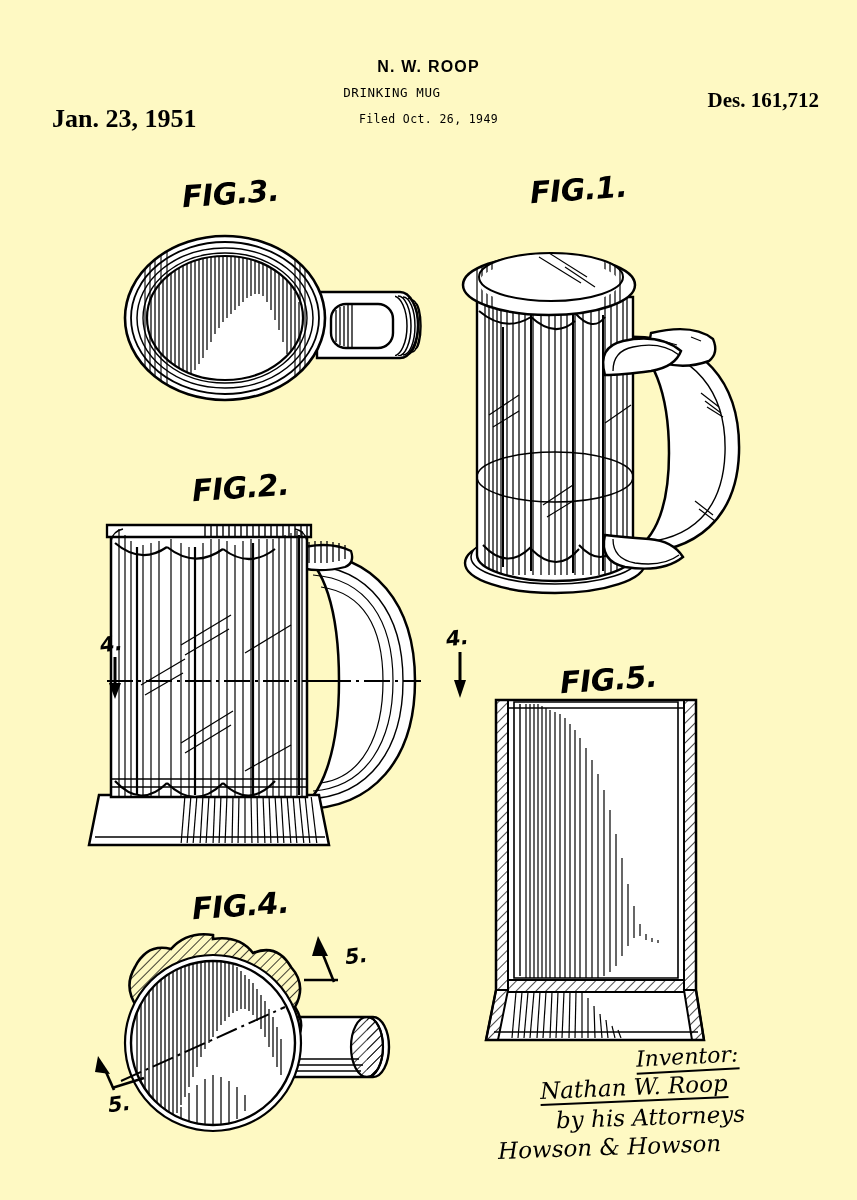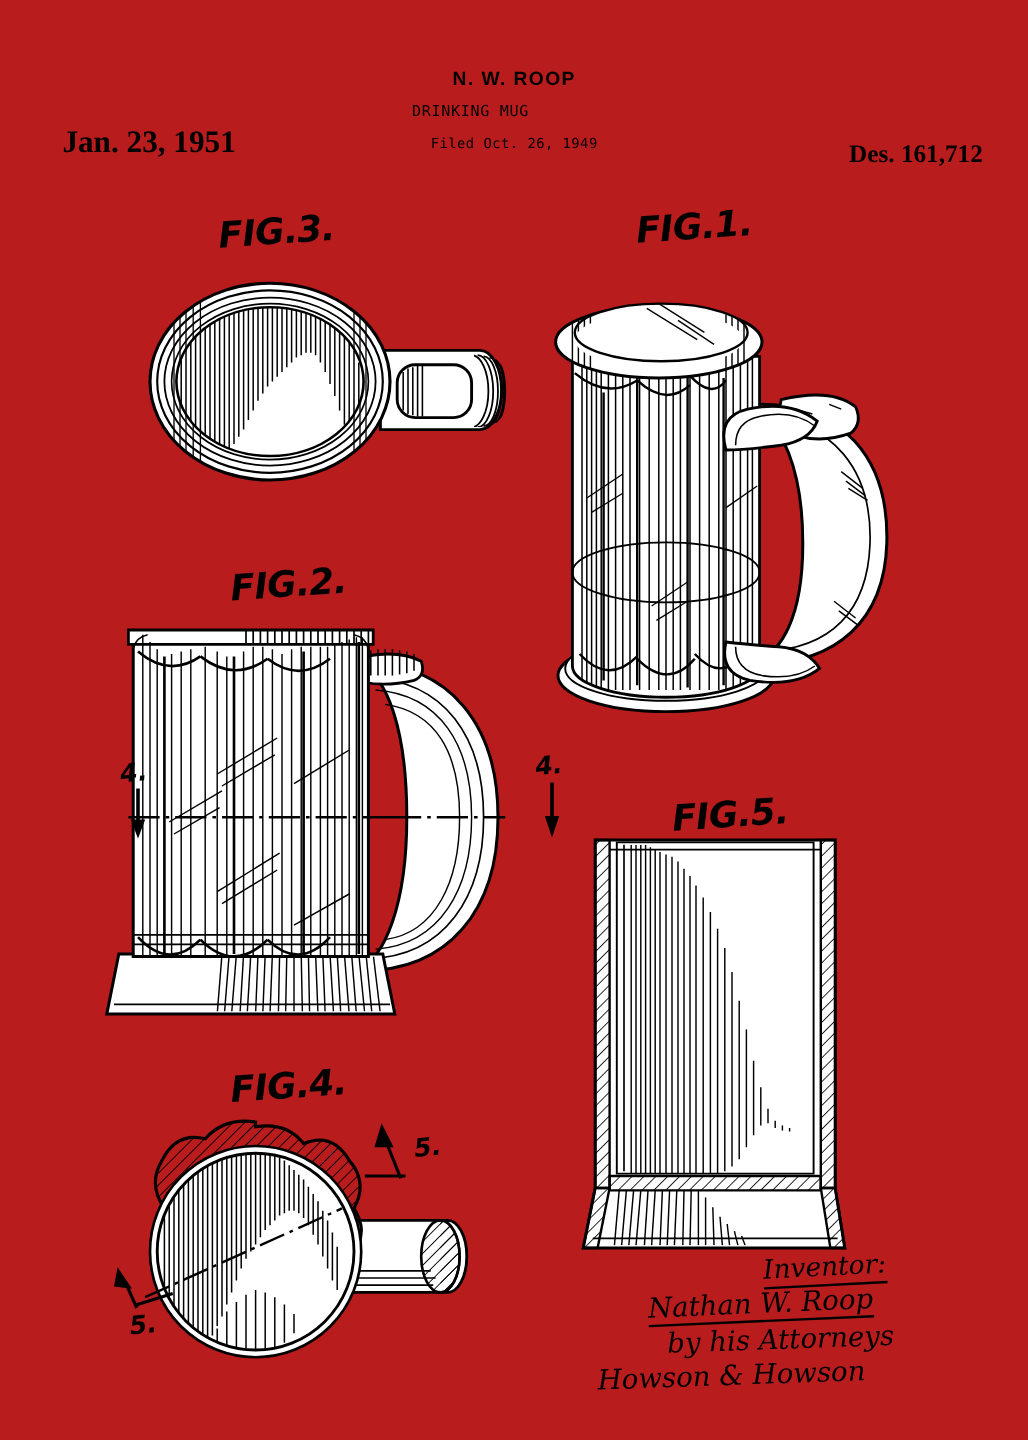--- a/index.html
+++ b/index.html
@@ -9,21 +9,21 @@
     background: #ffffff;
   }
   body {
     font-family: "Liberation Serif", serif;
     color: #000000;
   }
   #page {
     position: relative;
     width: 857px;
     height: 1200px;
-    background: #b91c1c;
+    background: #fef9c3;
     overflow: hidden;
   }
 
   
   .hdr-inventor {
     position: absolute;
     left: 0;
     top: 58px;
     width: 857px;
     text-align: center;
@@ -56,21 +56,21 @@
     position: absolute;
     left: 52px;
     top: 104px;
     font-family: "Liberation Serif", serif;
     font-weight: bold;
     font-size: 26px;
   }
   .hdr-number {
     position: absolute;
     right: 38px;
-    top: 116px;
+    top: 88px;
     font-family: "Liberation Serif", serif;
     font-weight: bold;
     font-size: 21px;
   }
 
   
   .fig-label {
     position: absolute;
     font-family: "DejaVu Sans", sans-serif;
     font-weight: bold;

